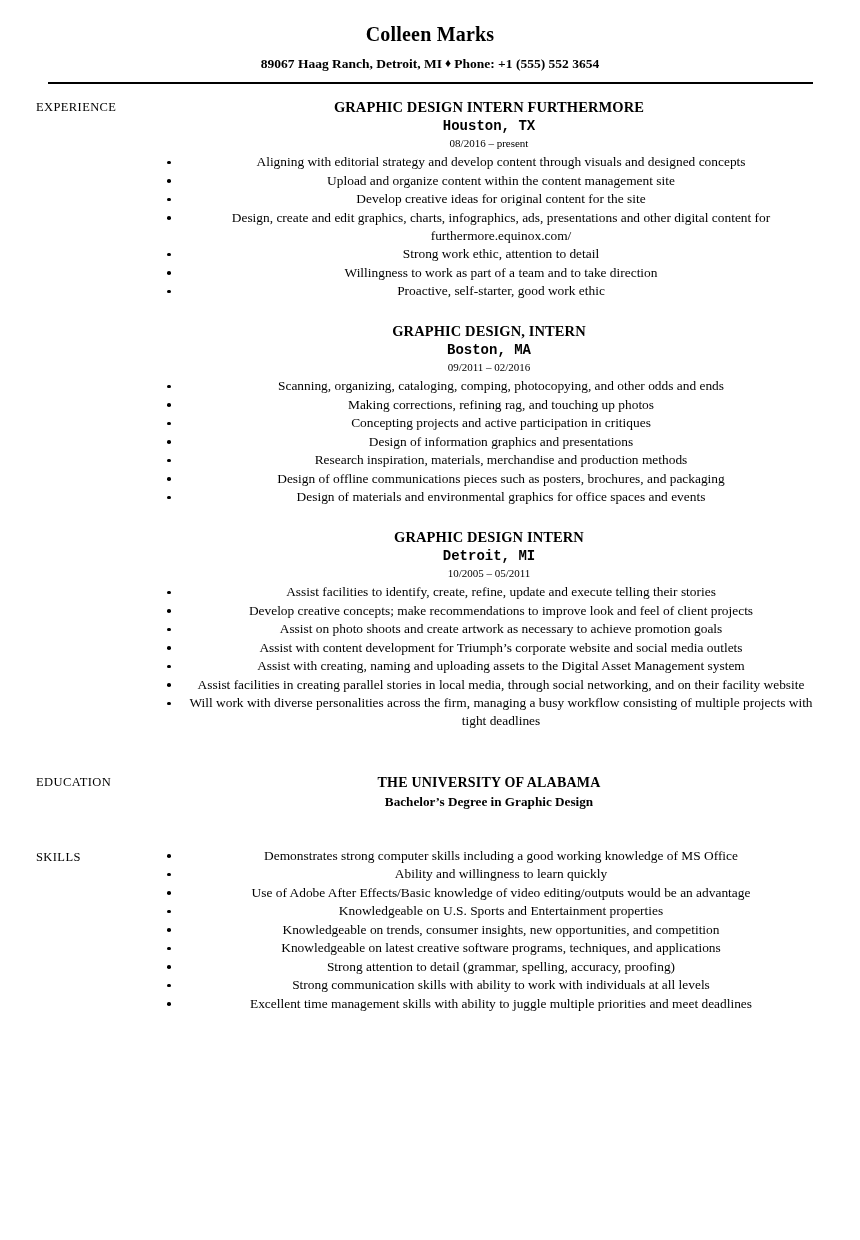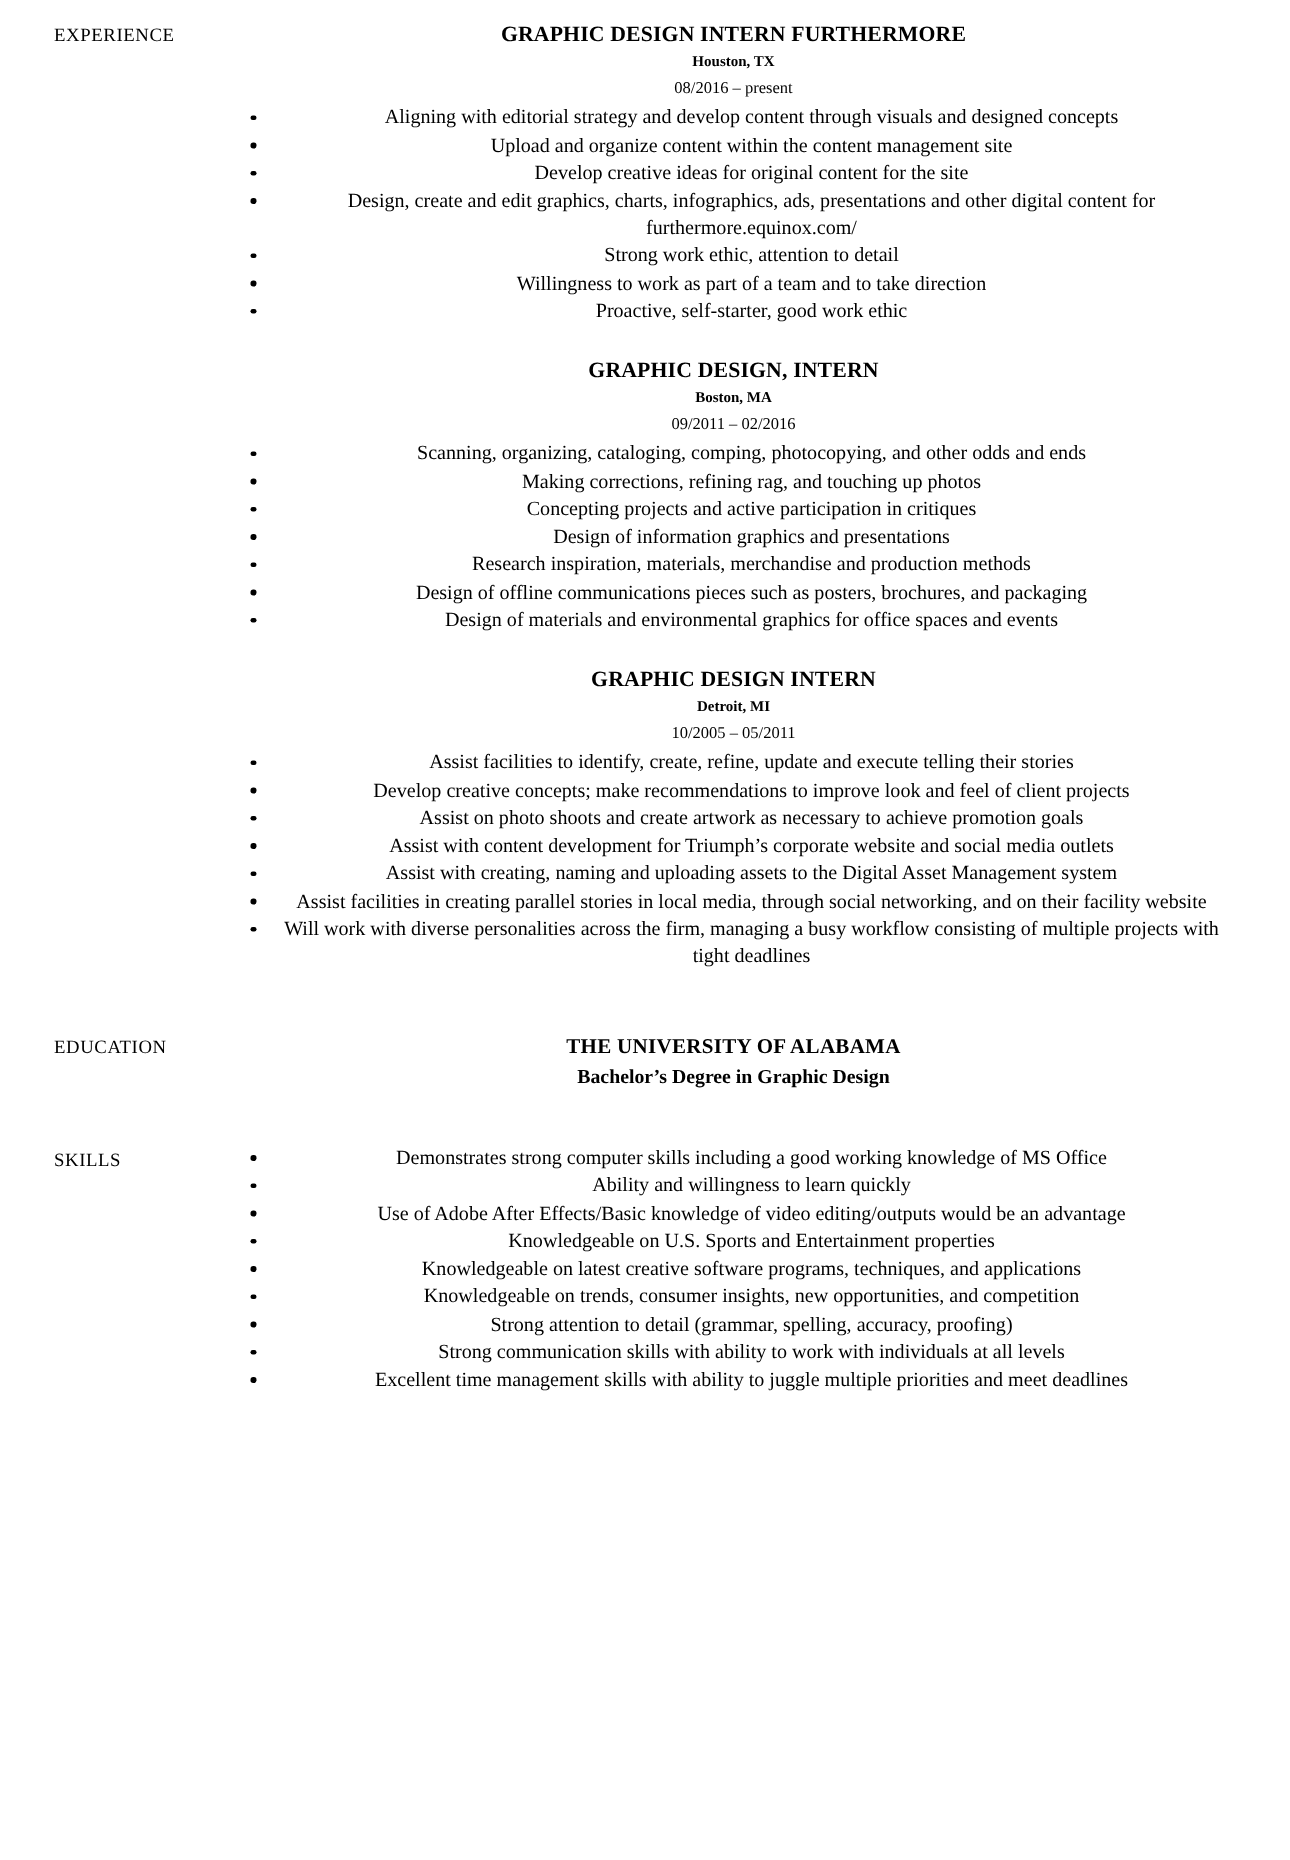--- a/index.html
+++ b/index.html
@@ -82,23 +82,24 @@
   .job { margin-bottom: 22px; }
   .job:last-child { margin-bottom: 0; }
 
   .job-title {
     font-size: 14.5px;
     font-weight: bold;
     line-height: 19px;
     letter-spacing: 0.1px;
   }
   .job-loc {
-    font-size: 10px;
+    font-size: 14px;
     font-weight: bold;
     line-height: 18px;
+    font-family: Liberation Mono, monospace;
   }
   .job-dates {
     font-size: 11px;
     line-height: 17px;
   }
 
   ul.bl {
     list-style: none;
     margin: 1px 0 0 0;
     padding: 0;
@@ -136,20 +137,27 @@
   .sec-education { margin-top: 42px; }
   .sec-skills { margin-top: 36px; }
   .sec-skills .sec-label { padding-top: 2px; }
   .sec-skills ul.bl { margin-top: 0; }
 </style>
 </head>
 <body>
 
 <div class="page">
 
+  <div class="hdr">
+    <div class="hdr-name">Colleen Marks</div>
+    <div class="hdr-contact">
+      <span>89067 Haag Ranch, Detroit, MI</span><span class="hdr-diamond">♦</span><span>Phone: +1 (555) 552 3654</span>
+    </div>
+    <hr class="hdr-rule">
+  </div>
 
   <div class="content">
 
     <div class="sec sec-experience">
       <div class="sec-label">EXPERIENCE</div>
       <div class="sec-body">
 
         <div class="job">
           <div class="job-title">GRAPHIC DESIGN INTERN FURTHERMORE</div>
           <div class="job-loc">Houston, TX</div>
@@ -207,22 +215,22 @@
     </div>
 
     <div class="sec sec-skills">
       <div class="sec-label">SKILLS</div>
       <div class="sec-body">
         <ul class="bl">
           <li>Demonstrates strong computer skills including a good working knowledge of MS Office</li>
           <li>Ability and willingness to learn quickly</li>
           <li>Use of Adobe After Effects/Basic knowledge of video editing/outputs would be an advantage</li>
           <li>Knowledgeable on U.S. Sports and Entertainment properties</li>
+          <li>Knowledgeable on trends, consumer insights, new opportunities, and competition</li>
           <li>Knowledgeable on latest creative software programs, techniques, and applications</li>
-          <li>Knowledgeable on trends, consumer insights, new opportunities, and competition</li>
           <li>Strong attention to detail (grammar, spelling, accuracy, proofing)</li>
           <li>Strong communication skills with ability to work with individuals at all levels</li>
           <li>Excellent time management skills with ability to juggle multiple priorities and meet deadlines</li>
         </ul>
       </div>
     </div>
 
   </div>
 </div>
 

